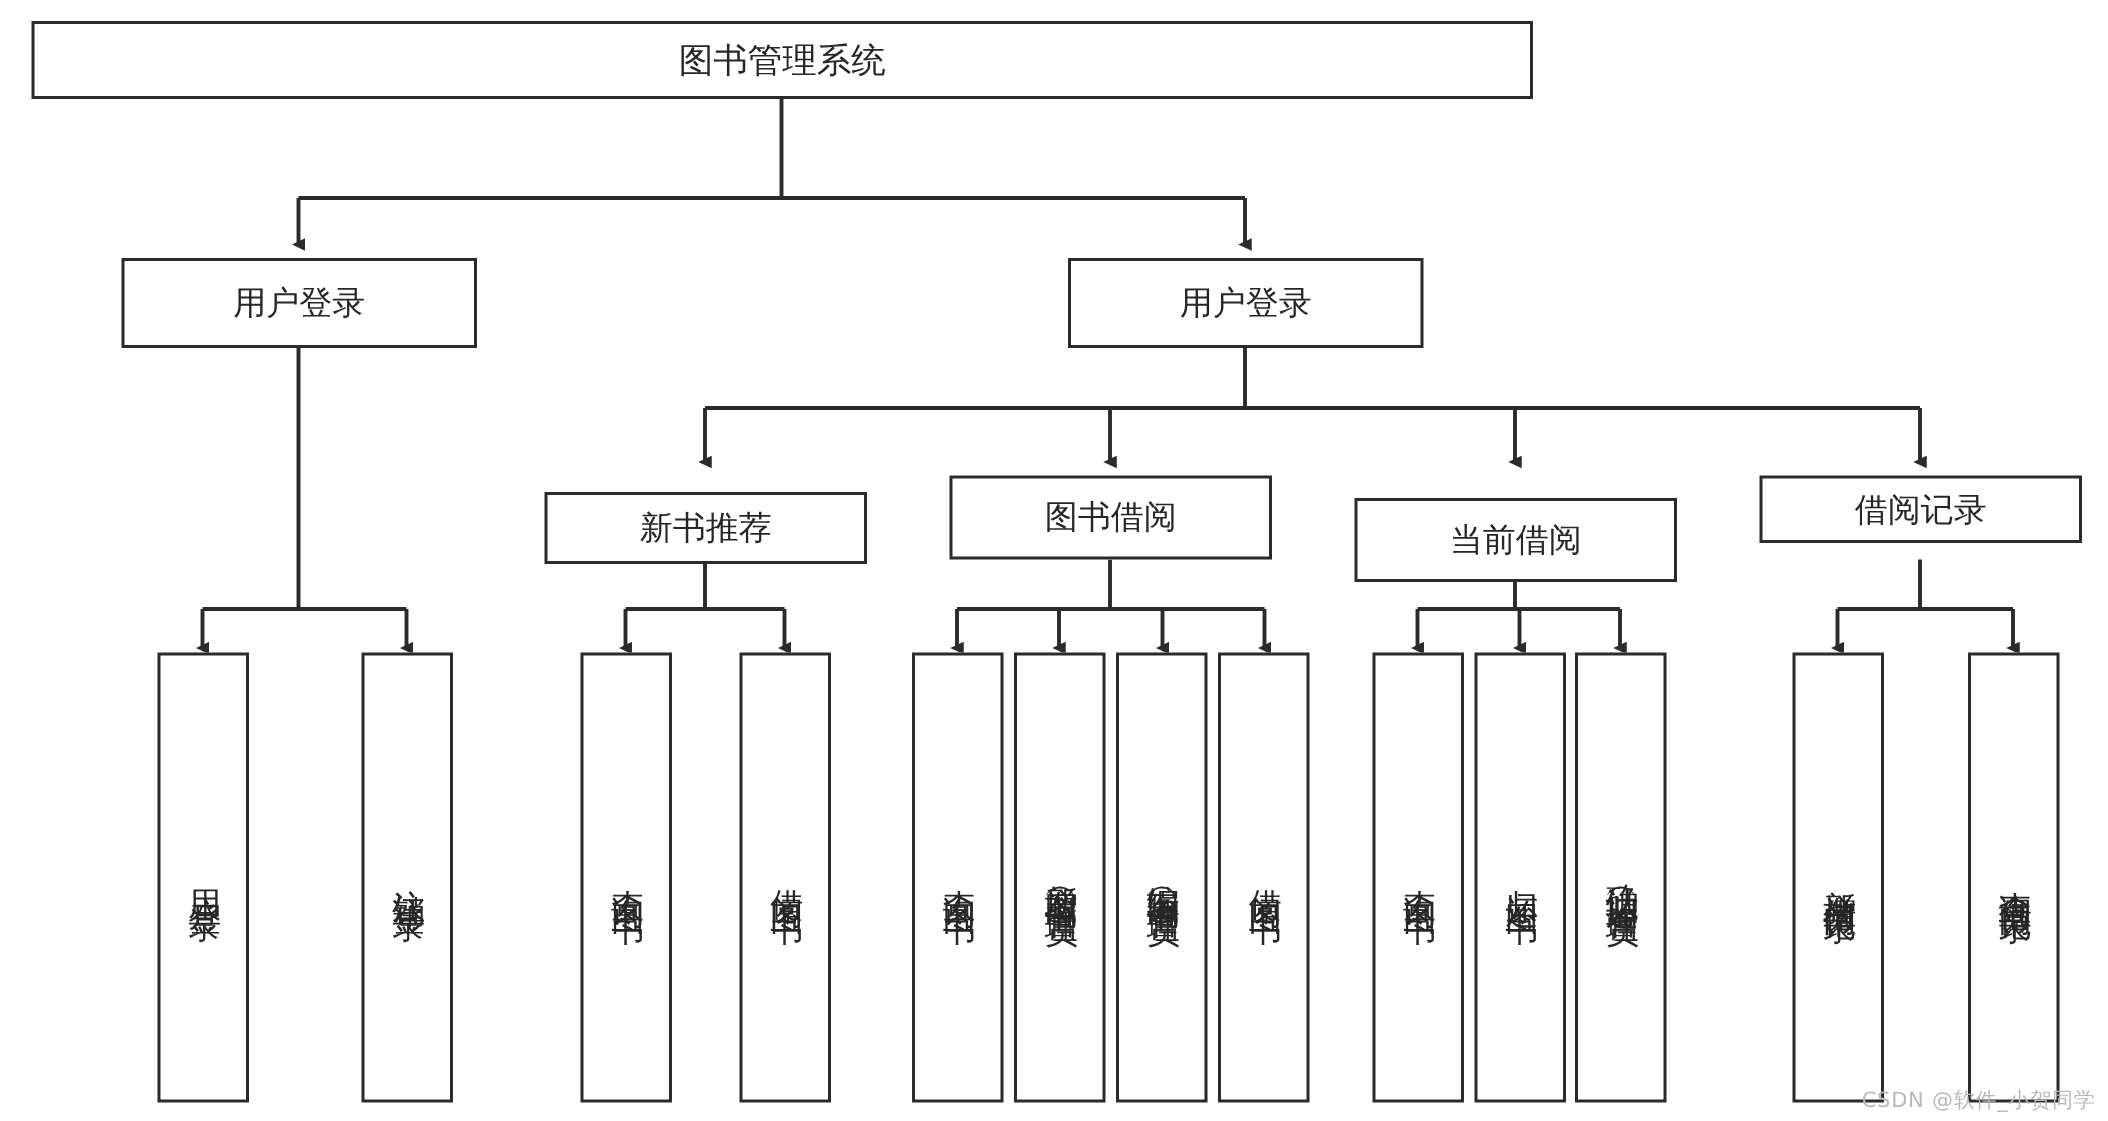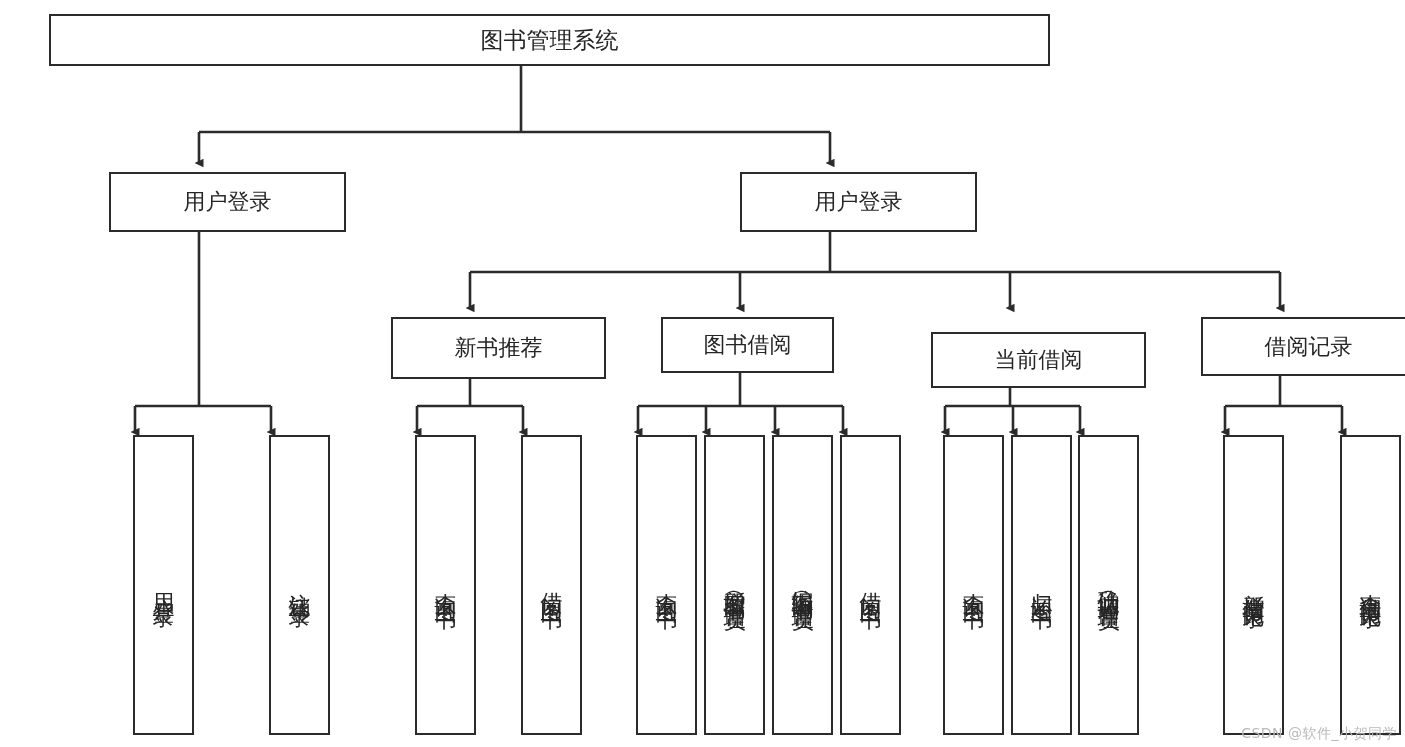--- a/index.html
+++ b/index.html
@@ -27,21 +27,20 @@
   }
   .node-box {
     position: absolute;
     box-sizing: border-box;
     border: 2px solid #2b2b2b;
     background: #ffffff;
     display: flex;
     align-items: center;
     justify-content: center;
     color: #262626;
-    margin-left: 28px;
   }
   .node-box.root {
     font-size: 23px;
   }
   .node-box.level1 {
     font-size: 22px;
   }
   .node-box.level2 {
     font-size: 22px;
   }
@@ -132,30 +131,30 @@
     <span>图书管理系统</span>
   </div>
 
   <div class="node-box level1" style="left:81px; top:172px; width:237px; height:60px;">
     <span>用户登录</span>
   </div>
   <div class="node-box level1" style="left:712px; top:172px; width:237px; height:60px;">
     <span>用户登录</span>
   </div>
 
-  <div class="node-box level2" style="left:363px; top:317px; width:215px; height:62px;">
+  <div class="node-box level2" style="left:363px; top:328px; width:215px; height:48px;">
     <span>新书推荐</span>
   </div>
-  <div class="node-box level2" style="left:633px; top:317px; width:173px; height:56px;">
+  <div class="node-box level2" style="left:633px; top:317px; width:215px; height:56px;">
     <span>图书借阅</span>
   </div>
   <div class="node-box level2" style="left:903px; top:332px; width:215px; height:56px;text-align:center;">
     <span>当前借阅</span>
   </div>
-  <div class="node-box level2" style="left:1173px; top:317px; width:215px; height:59px;">
+  <div class="node-box level2" style="left:1173px; top:317px; width:215px; height:45px;">
     <span>借阅记录</span>
   </div>
 
   <div class="node-box leaf" style="left:105px; top:435px; width:61px; height:300px;">
     <span class="leaf-label">用户登录</span>
   </div>
   <div class="node-box leaf" style="left:241px; top:435px; width:61px; height:300px;">
     <span class="leaf-label">注销登录</span>
   </div>
 

